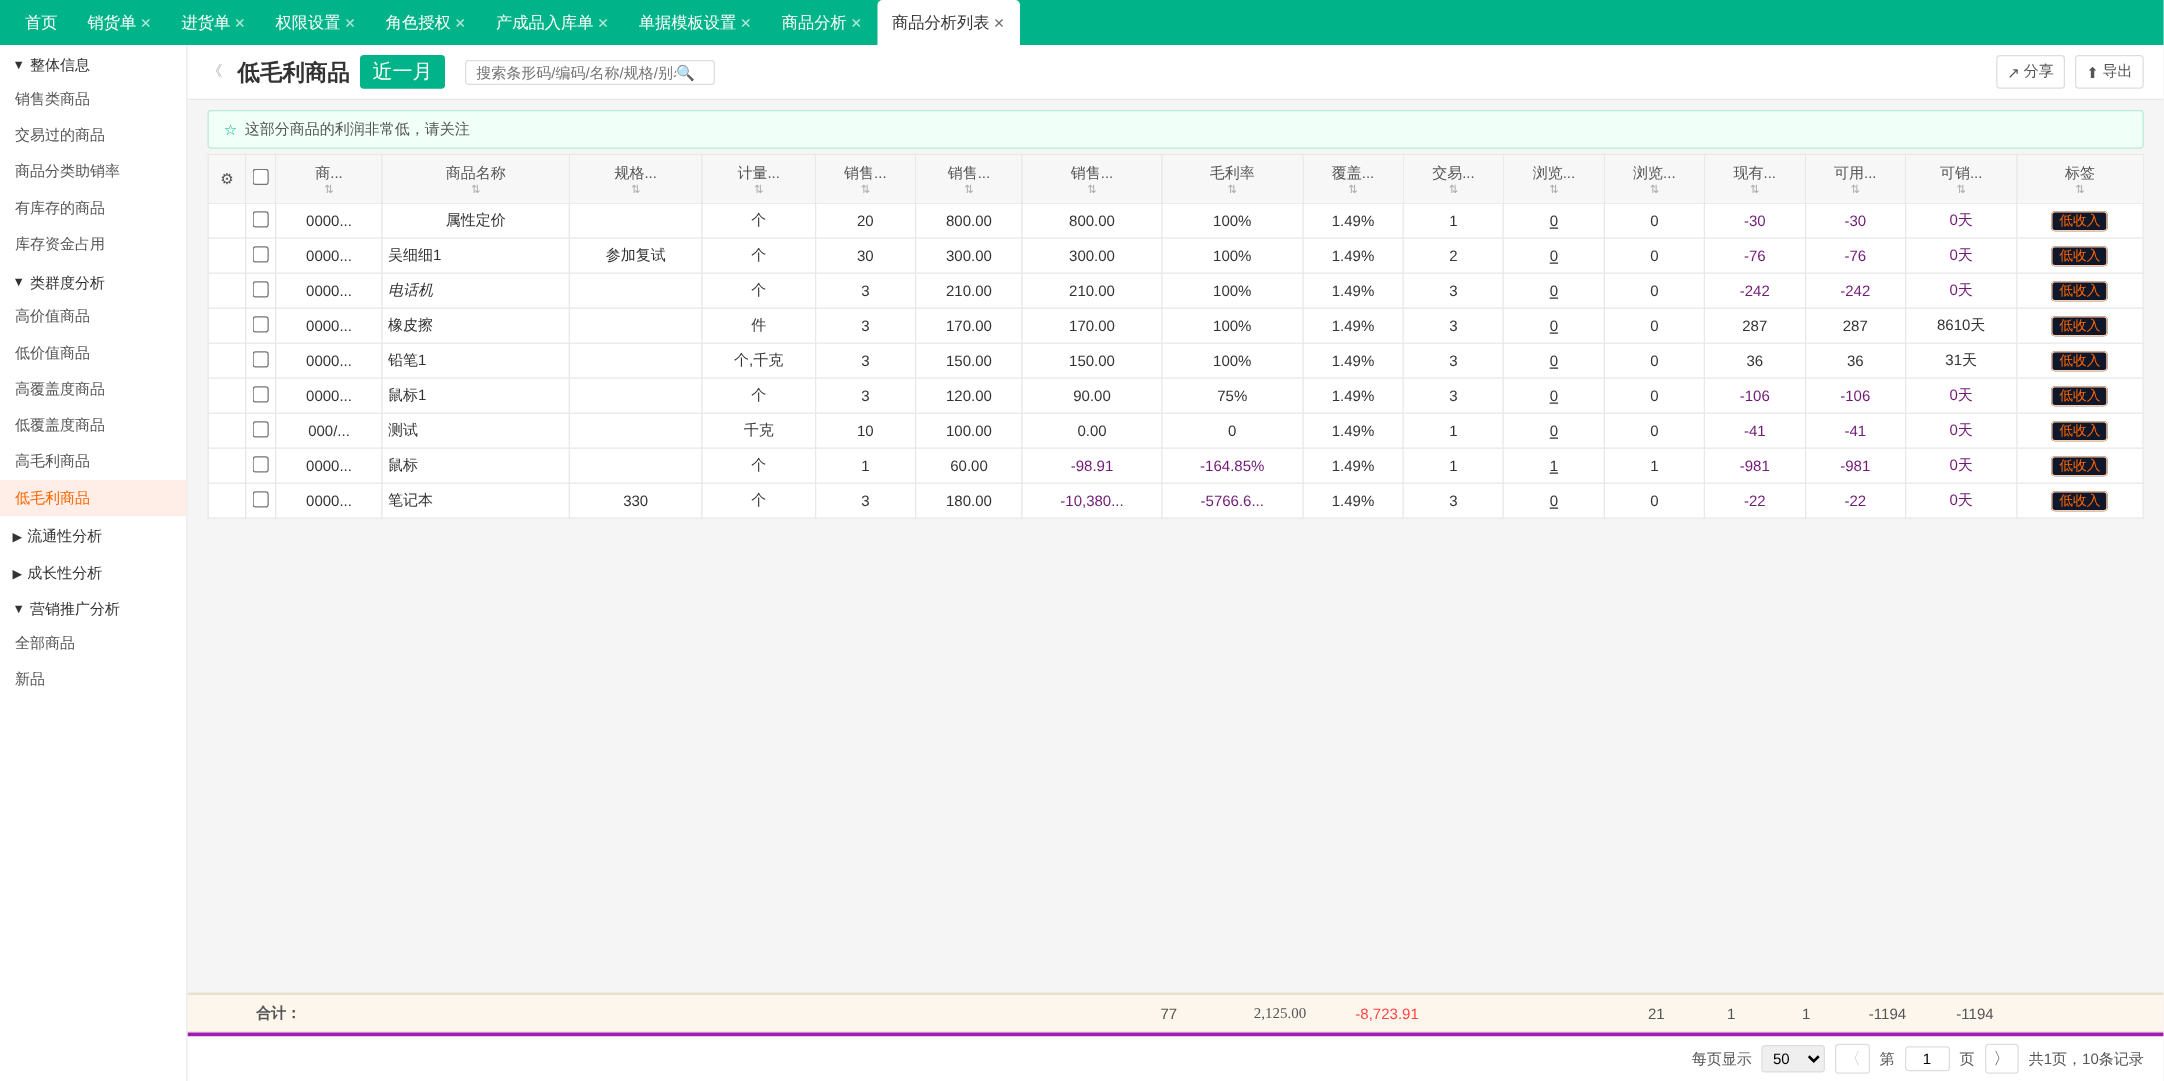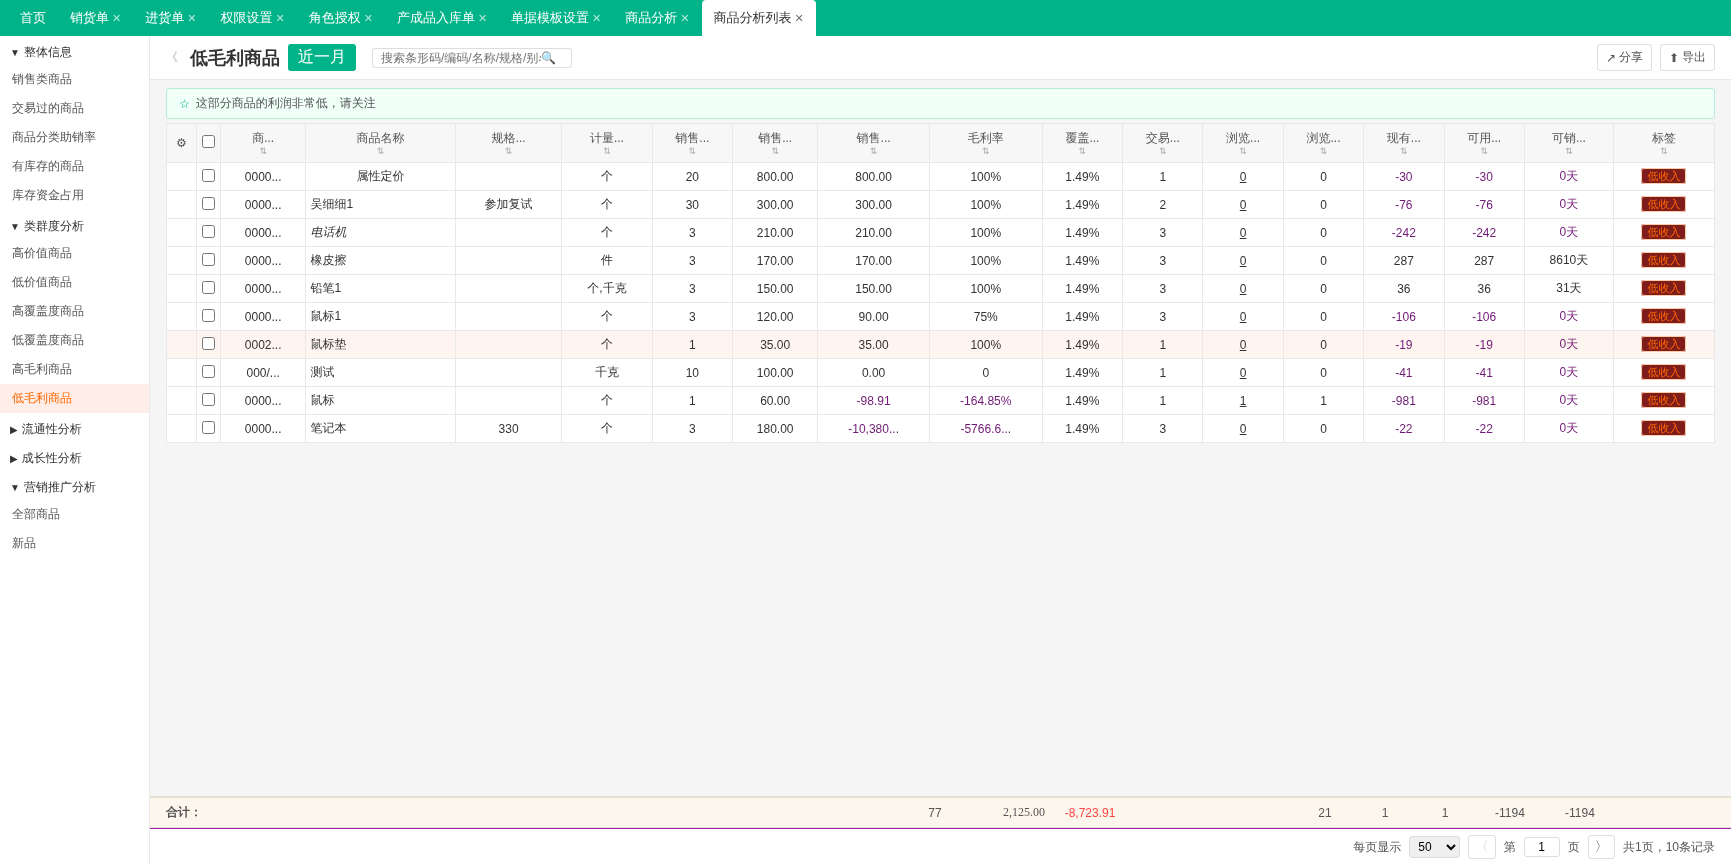--- a/index.html
+++ b/index.html
@@ -42,27 +42,27 @@
     .table-area { flex: 1; overflow: auto; padding: 0 16px; }
 
     
     .data-table { width: 100%; border-collapse: collapse; font-size: 12px; }
     .data-table th { background: #f7f7f7; border: 1px solid #e8e8e8; padding: 6px 4px; text-align: center; color: #555; font-weight: normal; white-space: nowrap; position: sticky; top: 0; z-index: 1; }
     .data-table td { border: 1px solid #e8e8e8; padding: 5px 4px; text-align: center; background: #fff; white-space: nowrap; }
     .data-table tr.highlighted td { background: #fff5f0; }
     .data-table td.red { color: #701a75; }
     .data-table td.underline { text-decoration: underline; cursor: pointer; color: #333; }
     .tag-badge { background: #fff0e6; color: #ff6600; border: 1px solid #ffccaa; border-radius: 3px; padding: 1px 5px; font-size: 11px; }
-    .tag-badge.low-income { background: #7f1d1d; color: #ff6600; }
+    .tag-badge.low-income { background: #0f172a; color: #ff6600; }
 
     
     .totals-bar { background: #fdf6ec; border-top: 2px solid #e8e0d0; padding: 6px 16px; display: flex; align-items: center; font-size: 12px; color: #555; border-bottom: 1px solid #e8e0d0; }
 
     
-    .table-footer { background: #fff; border-top: 1px solid #a21caf; padding: 6px 16px; display: flex; align-items: center; justify-content: flex-end; gap: 8px; font-size: 12px; color: #555; }
+    .table-footer { background: #fff; border-top: 3px solid #a21caf; padding: 6px 16px; display: flex; align-items: center; justify-content: flex-end; gap: 8px; font-size: 12px; color: #555; }
     .table-footer select { border: 1px solid #ddd; border-radius: 3px; padding: 2px 4px; font-size: 12px; }
     .page-btn { border: 1px solid #ddd; background: #fff; border-radius: 3px; padding: 2px 6px; cursor: pointer; color: #555; }
     .page-btn:disabled { color: #ccc; cursor: default; }
     .page-input { border: 1px solid #ddd; border-radius: 3px; padding: 2px 4px; width: 36px; text-align: center; font-size: 12px; }
     th .sort-icon { font-size: 9px; color: #aaa; display: flex; flex-direction: column; line-height: 1; }
   </style>
 </head>
 <body>
 
 <div class="top-nav">
@@ -309,40 +309,20 @@
       <td class="">75%</td>
       <td>1.49%</td>
       <td>3</td>
       <td class="underline">0</td>
       <td>0</td>
       <td class="red">-106</td>
       <td class="red">-106</td>
       <td class="red">0天</td>
       <td><span class="tag-badge low-income">低收入</span></td>
     </tr>
-            <tr class="highlighted">
-      <td></td>
-      <td><input type="checkbox" style=""></td>
-      <td>0002...</td>
-      <td style="text-align:left;">鼠标垫</td>
-      <td></td>
-      <td>个</td>
-      <td>1</td>
-      <td>35.00</td>
-      <td class="">35.00</td>
-      <td class="">100%</td>
-      <td>1.49%</td>
-      <td>1</td>
-      <td class="underline">0</td>
-      <td>0</td>
-      <td class="red">-19</td>
-      <td class="red">-19</td>
-      <td class="red">0天</td>
-      <td><span class="tag-badge low-income">低收入</span></td>
-    </tr>
             <tr>
       <td></td>
       <td><input type="checkbox" style=""></td>
       <td>000/...</td>
       <td style="text-align:left;">测试</td>
       <td></td>
       <td>千克</td>
       <td>10</td>
       <td>100.00</td>
       <td class="">0.00</td>
@@ -394,25 +374,25 @@
       <td class="red">-22</td>
       <td class="red">-22</td>
       <td class="red">0天</td>
       <td><span class="tag-badge low-income">低收入</span></td>
     </tr>
           </tbody>
       </table>
     </div>
 
     <div class="totals-bar">
-      <span style="margin-right:16px;font-weight:bold;">合计：</span>
+      <span style="margin-right:16px;font-weight:bold;margin-left:39px;">合计：</span>
       <span style="flex:1;"></span>
       <span style="width:60px; text-align:center;">77</span>
       <span style="width:80px; text-align:right;font-family:Liberation Serif, serif;">2,125.00</span>
-      <span style="width:90px; text-align:center; color:#ff4444;">-8,723.91</span>
+      <span style="width:90px; text-align:right; color:#ff4444;">-8,723.91</span>
       <span style="width:80px;"></span>
       <span style="width:80px;"></span>
       <span style="width:60px; text-align:center;">21</span>
       <span style="width:60px; text-align:center;">1</span>
       <span style="width:60px; text-align:center;">1</span>
       <span style="width:70px; text-align:center;">-1194</span>
       <span style="width:70px; text-align:center;">-1194</span>
       <span style="width:100px;"></span>
     </div>
 

